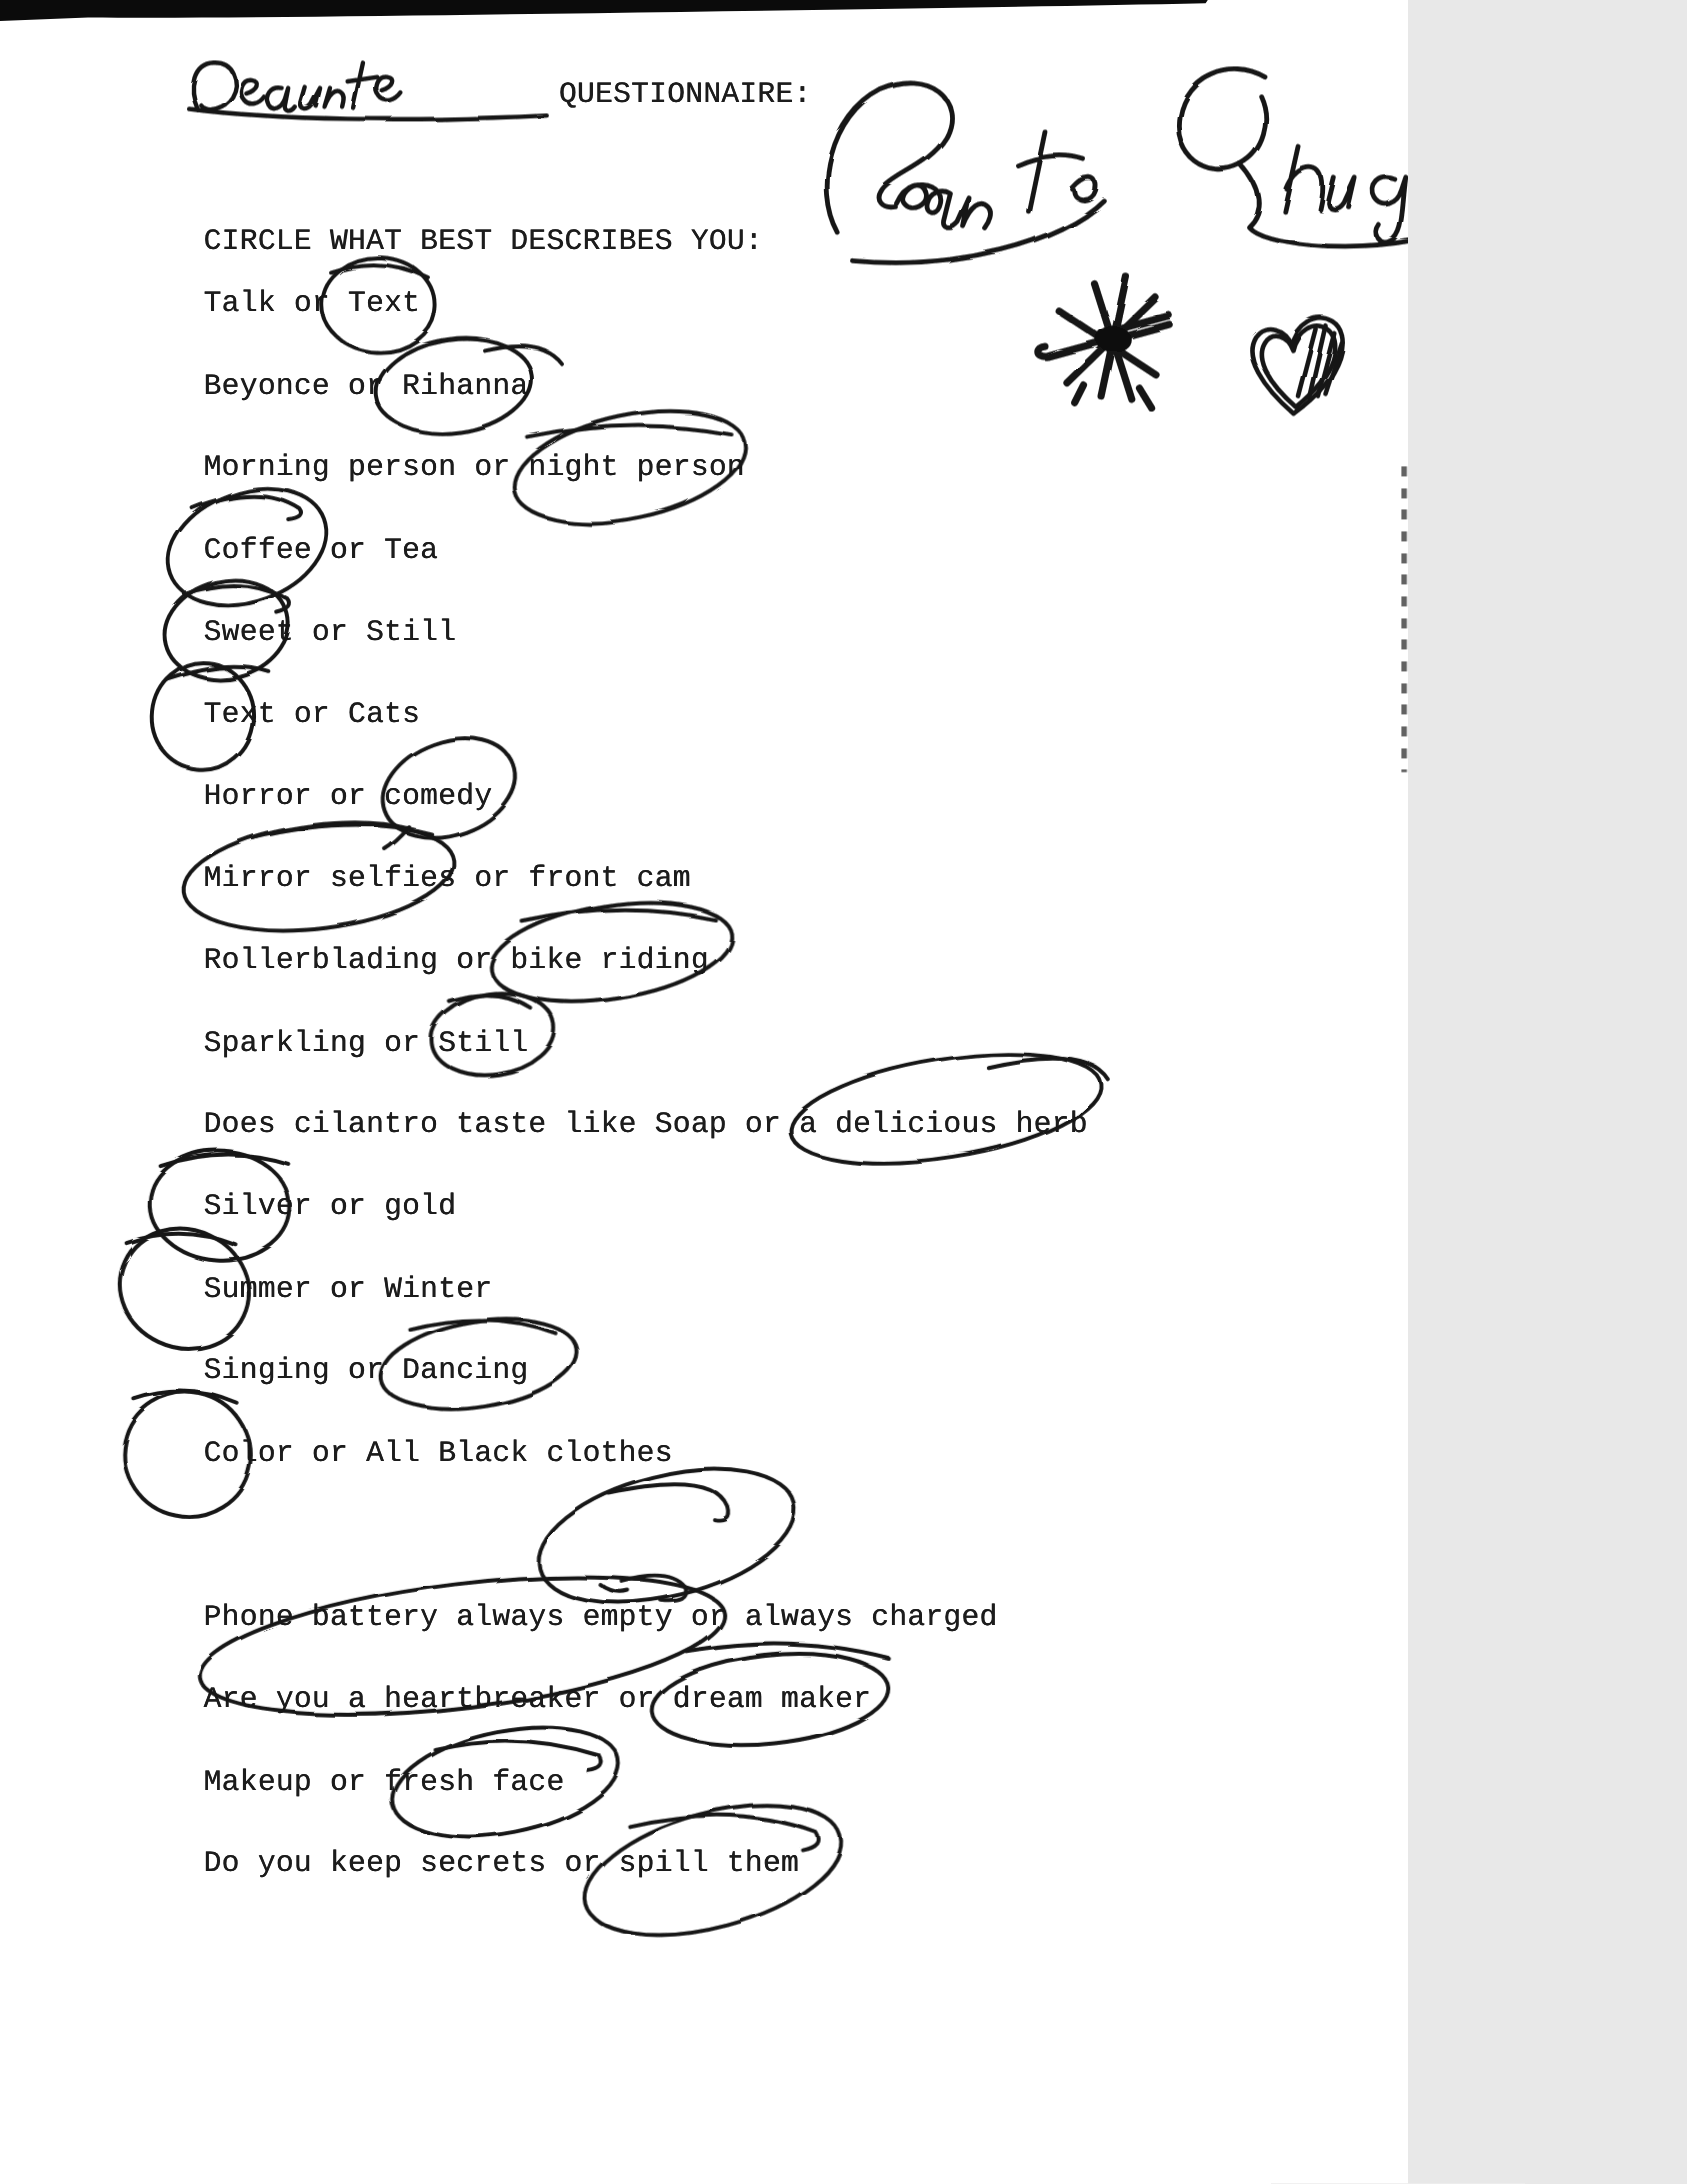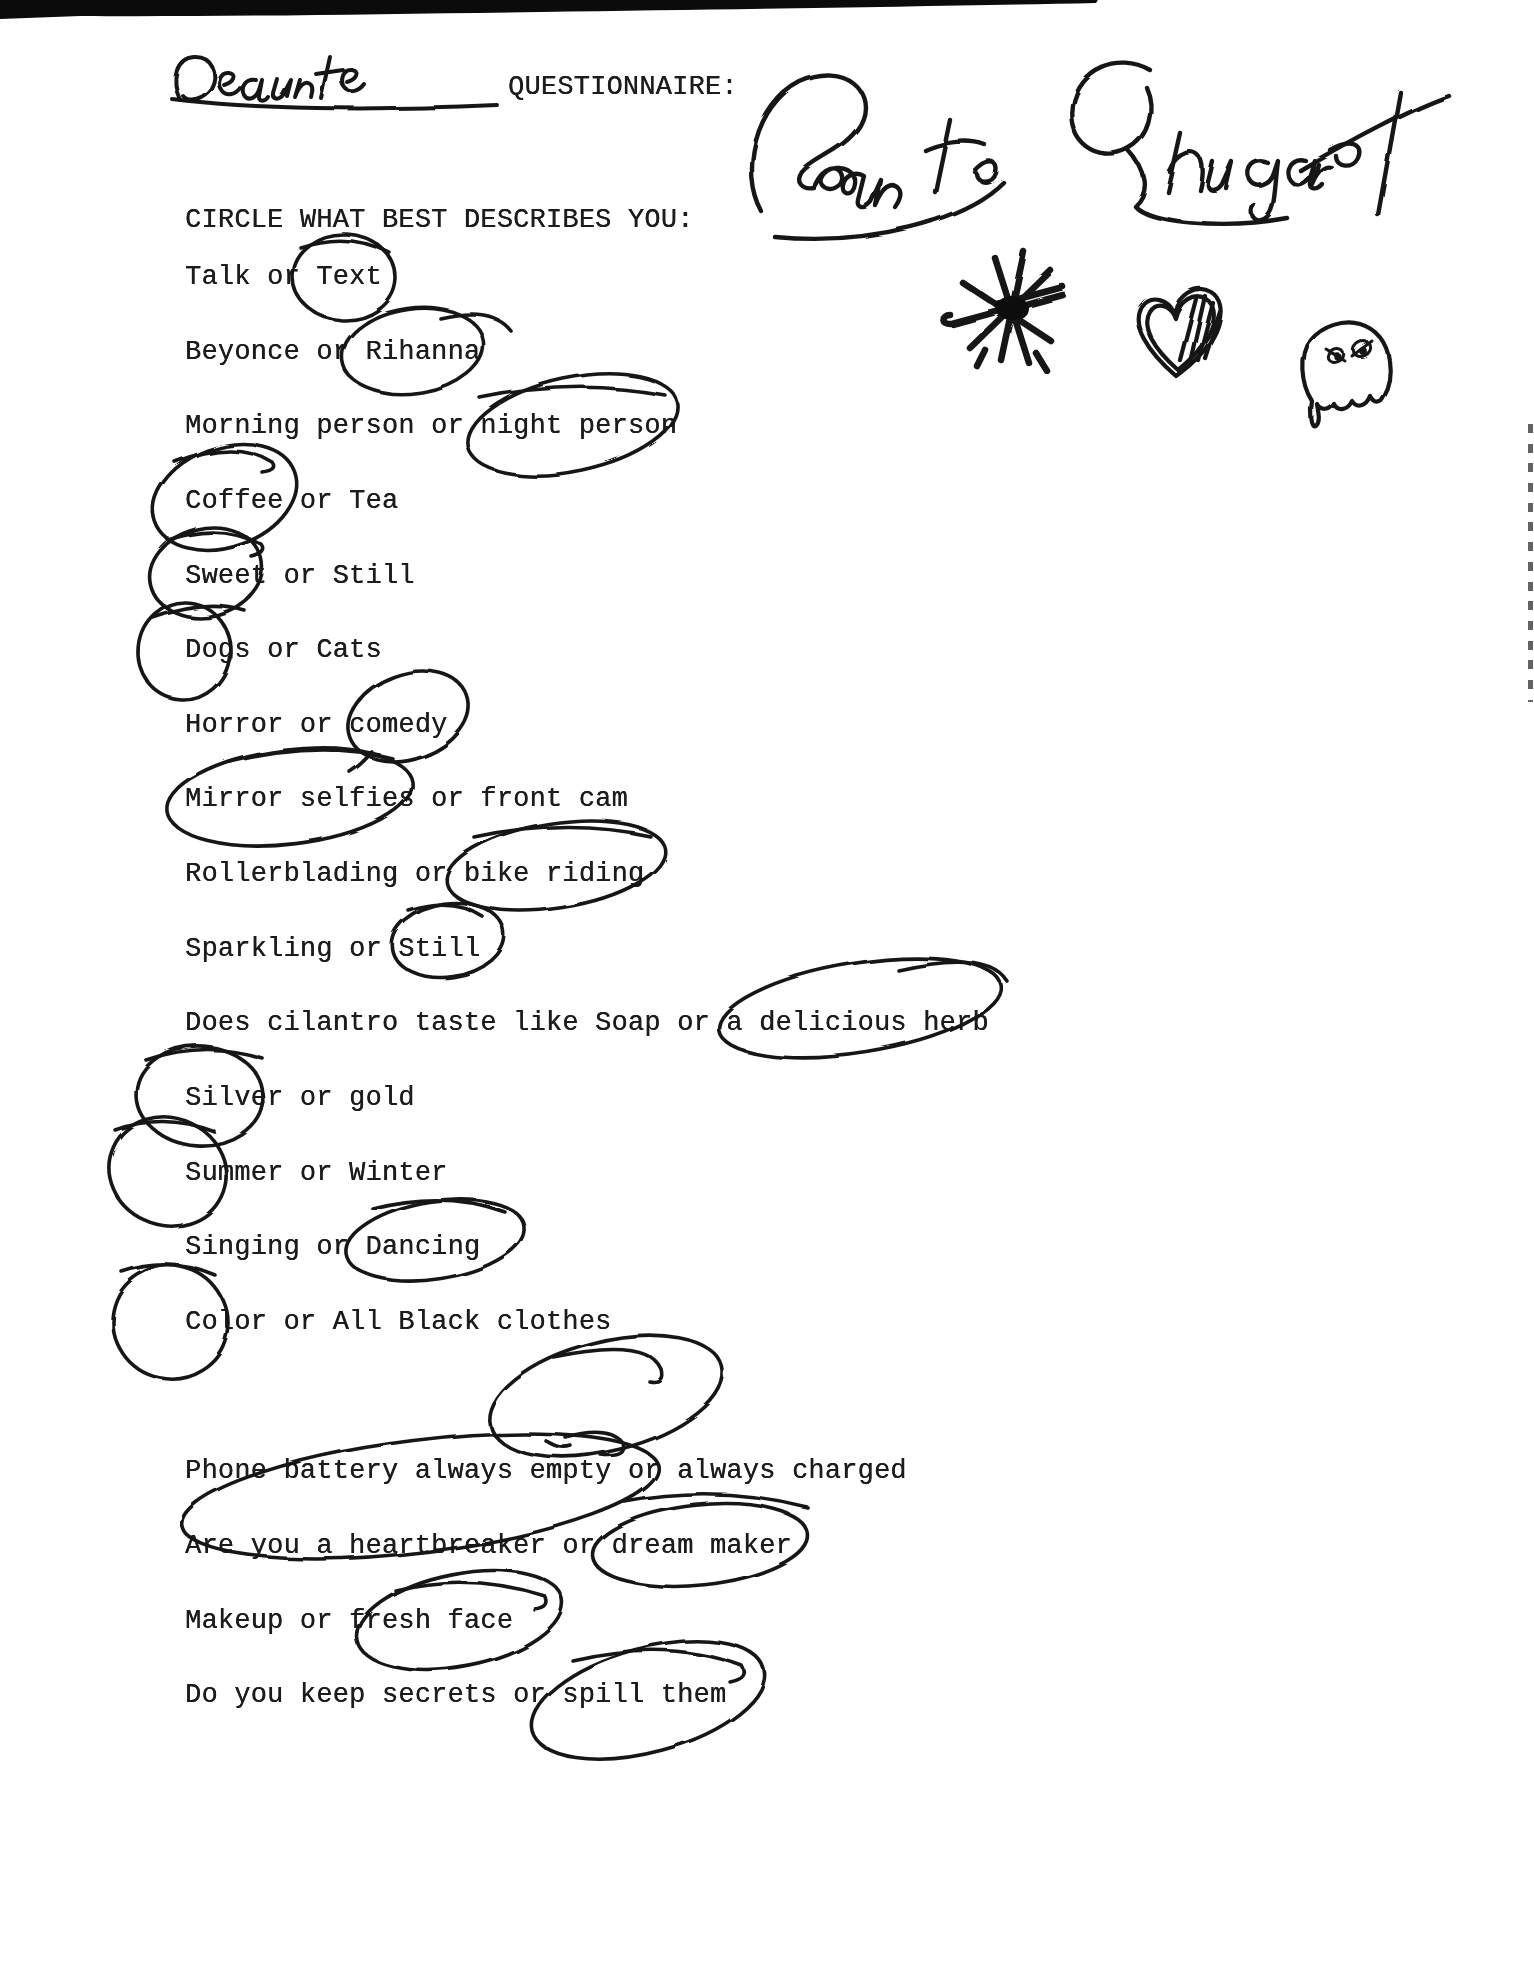--- a/index.html
+++ b/index.html
@@ -1,18 +1,18 @@
 <!DOCTYPE html>
 <html><head>
 <meta charset="utf-8">
 <style>
   html,body{margin:0;padding:0;background:#e8e8e8;}
   .page{
     position:relative;
-    width:1534px;height:1985px;
+    width:1280px;height:1985px;
     background:#ffffff;
     overflow:hidden;
     font-family:"Liberation Mono","DejaVu Sans Mono",monospace;
   }
   .typed{
     position:absolute;
     left:185px;
     font-size:27px;
     line-height:32px;
     color:#1c1c1c;
@@ -43,21 +43,21 @@
 <div class="page">
 
   <div class="typed header-label">QUESTIONNAIRE:</div>
   <div class="typed instruction">CIRCLE WHAT BEST DESCRIBES YOU:</div>
 
   <div class="typed" style="top:261px">Talk or Text</div>
   <div class="typed" style="top:336px">Beyonce or Rihanna</div>
   <div class="typed" style="top:410px">Morning person or night person</div>
   <div class="typed" style="top:485px">Coffee or Tea</div>
   <div class="typed" style="top:560px">Sweet or Still</div>
-  <div class="typed" style="top:634px">Dogs or Cats</div>
+  <div class="typed" style="top:634px">Text or Cats</div>
   <div class="typed" style="top:709px">Horror or comedy</div>
   <div class="typed" style="top:783px">Mirror selfies or front cam</div>
   <div class="typed" style="top:858px">Rollerblading or bike riding</div>
   <div class="typed" style="top:933px">Sparkling or Still</div>
   <div class="typed" style="top:1007px">Does cilantro taste like Soap or a delicious herb</div>
   <div class="typed" style="top:1082px">Silver or gold</div>
   <div class="typed" style="top:1157px">Summer or Winter</div>
   <div class="typed" style="top:1231px">Singing or Dancing</div>
   <div class="typed" style="top:1306px">Color or All Black clothes</div>
   <div class="typed" style="top:1455px">Phone battery always empty or always charged</div>

